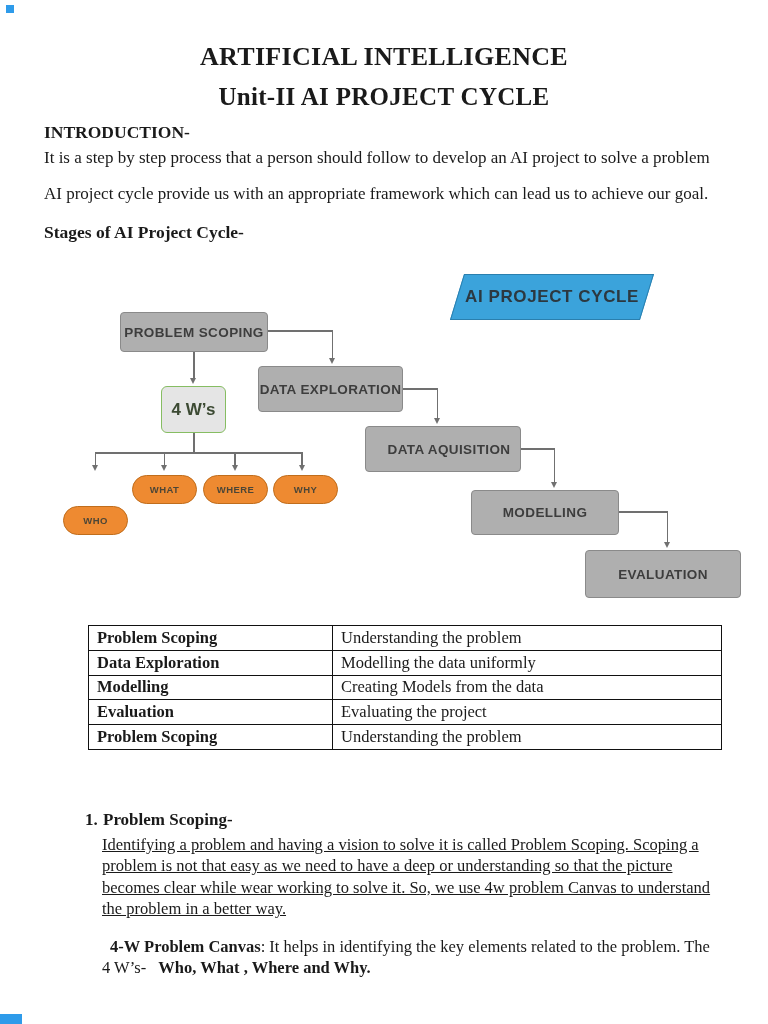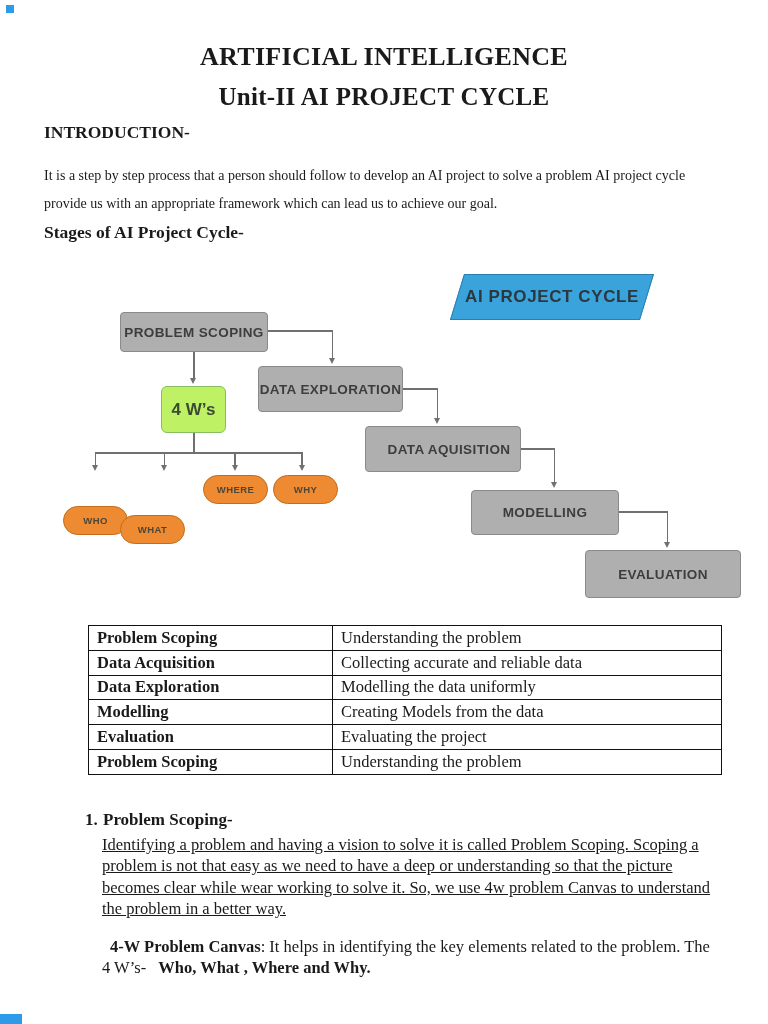--- a/index.html
+++ b/index.html
@@ -18,21 +18,21 @@
   #marker-top { left:6px; top:5px; width:8px; height:8px; }
   #marker-bottom { left:0px; top:1014px; width:22px; height:10px; }
 
   
   .title { left:0; width:768px; text-align:center; font-weight:bold; letter-spacing:0.3px; }
   #title1 { top:42px; font-size:26px; }
   #title2 { top:83px; font-size:25px; }
   .subhead { left:44px; font-weight:bold; font-size:17.5px; }
   #intro-head { top:122px; }
   #stages-head { top:222px; }
-  #intro-para { left:44px; top:162px; width:684px; font-size:14px; line-height:28px; }
+  #intro-para { left:44px; top:140px; width:684px; font-size:17px; line-height:36px; }
 
   
   .gbox {
     background:#afafaf; border:1.5px solid #8a8a8a; border-radius:4px;
     display:flex; align-items:center; justify-content:center;
     font-family:"Liberation Sans", sans-serif; font-weight:bold;
     color:#3d3d3d; font-size:13.5px; letter-spacing:0.4px;
   }
   #banner {
     left:457px; top:274px; width:190px; height:46px;
@@ -40,21 +40,21 @@
     transform:skewX(-17deg);
     display:flex; align-items:center; justify-content:center;
   }
   #banner span {
     transform:skewX(17deg);
     font-family:"Liberation Sans", sans-serif; font-weight:bold;
     font-size:17px; color:#2c3840; letter-spacing:0.6px;
   }
   #green-box {
     left:161px; top:386px; width:65px; height:47px;
-    background:#bef264; border:1.5px solid #86bd62; border-radius:6px;
+    background:#e5e5e5; border:1.5px solid #86bd62; border-radius:6px;
     display:flex; align-items:center; justify-content:center;
     font-family:"Liberation Sans", sans-serif; font-size:17px; color:#3c4a33; font-weight:600;
   }
   .obox {
     background:#ee8a31; border:1.5px solid #c06d1c; border-radius:15px;
     display:flex; align-items:center; justify-content:center;
     font-family:"Liberation Sans", sans-serif; font-weight:bold;
     font-size:9.5px; color:#4c4637; letter-spacing:0.4px;
     width:65px; height:29px; top:475px;
   }
@@ -100,21 +100,21 @@
 
 <div class="abs gbox" style="left:120px; top:312px; width:148px; height:40px;">PROBLEM SCOPING</div>
 <div class="abs gbox" style="left:258px; top:366px; width:145px; height:46px;">DATA EXPLORATION</div>
 <div class="abs gbox" style="left:365px; top:426px; width:156px; height:46px;padding-left:12px;">DATA AQUISITION</div>
 <div class="abs gbox" style="left:471px; top:490px; width:148px; height:45px;">MODELLING</div>
 <div class="abs gbox" style="left:585px; top:550px; width:156px; height:48px;">EVALUATION</div>
 
 <div class="abs" id="green-box">4 W’s</div>
 
 <div class="abs obox" style="left:63px;margin-top:31px;">WHO</div>
-<div class="abs obox" style="left:120px;margin-top:40px;">WHAT</div>
+<div class="abs obox" style="left:132px;">WHAT</div>
 <div class="abs obox" style="left:203px;">WHERE</div>
 <div class="abs obox" style="left:273px;">WHY</div>
 
 <div class="abs hline" style="left:268px; top:330px; width:65px;"></div>
 <div class="abs vline" style="left:331.5px; top:330px; height:30px;"></div>
 <div class="abs arrow-down" style="left:328.5px; top:358px;"></div>
 
 <div class="abs hline" style="left:403px; top:388px; width:35px;"></div>
 <div class="abs vline" style="left:436.5px; top:388px; height:32px;"></div>
 <div class="abs arrow-down" style="left:433.5px; top:418px;"></div>
@@ -142,24 +142,20 @@
 <div class="abs vline" style="left:301.25px; top:452px; height:14px;"></div>
 <div class="abs arrow-down" style="left:298.5px; top:465px;"></div>
 
 <table class="abs" id="stage-table">
   <tbody>
     <tr>
       <td class="c1">Problem Scoping</td>
       <td>Understanding the problem</td>
     </tr>
     <tr>
-      <td class="c1">Data Acquisition</td>
-      <td>Collecting accurate and reliable data</td>
-    </tr>
-    <tr>
       <td class="c1">Data Exploration</td>
       <td>Modelling the data uniformly</td>
     </tr>
     <tr>
       <td class="c1">Modelling</td>
       <td>Creating Models from the data</td>
     </tr>
     <tr>
       <td class="c1">Evaluation</td>
       <td>Evaluating the project</td>

